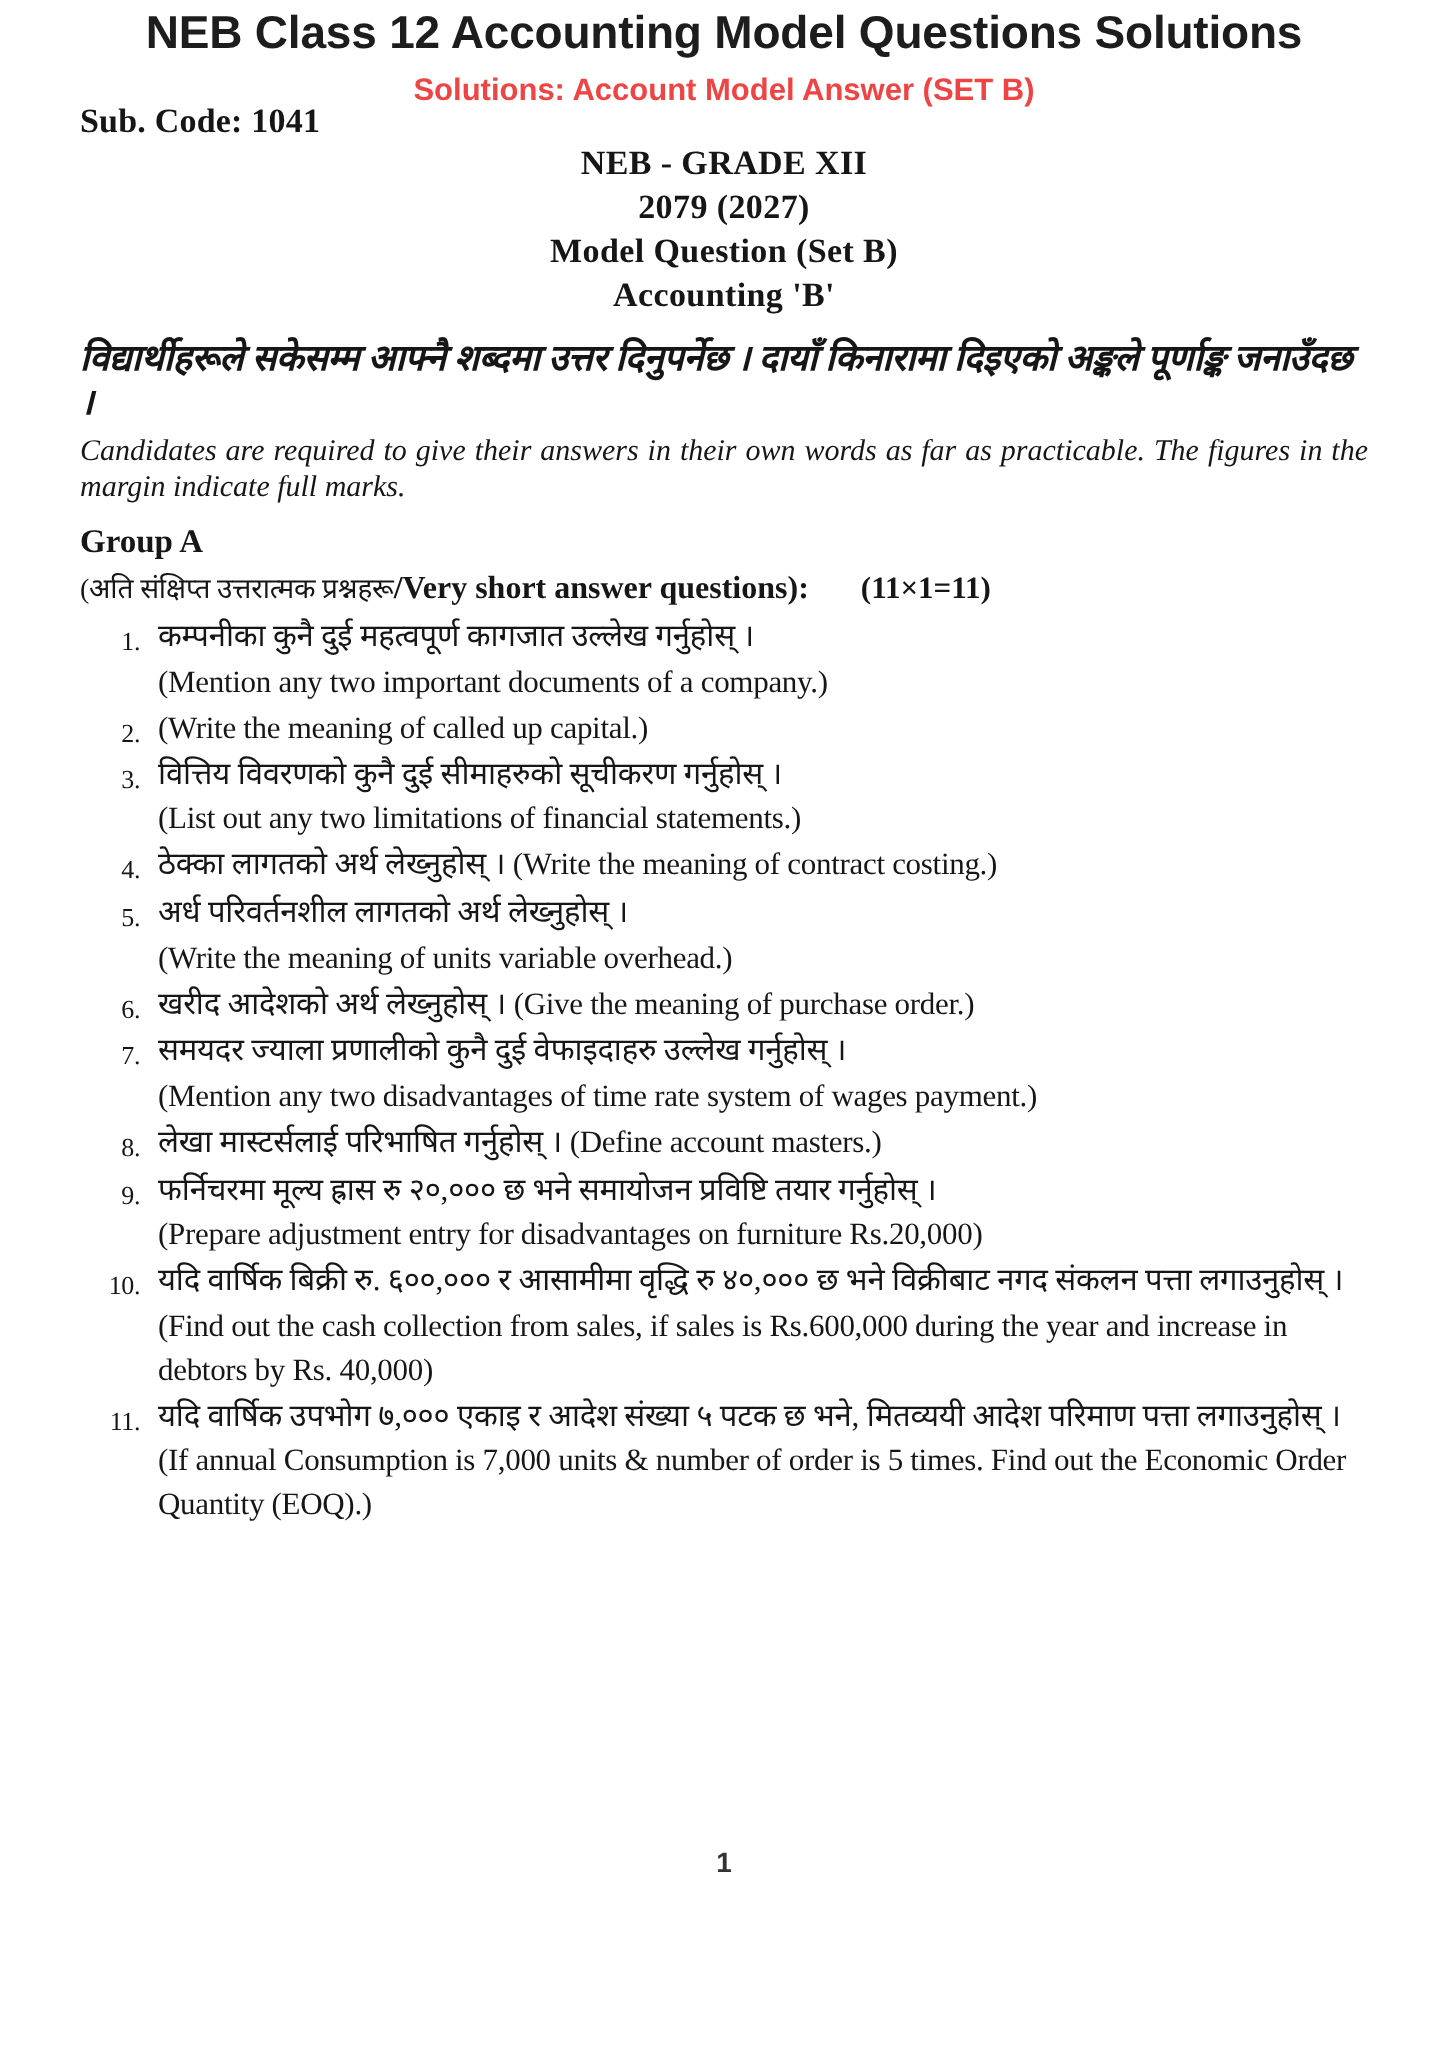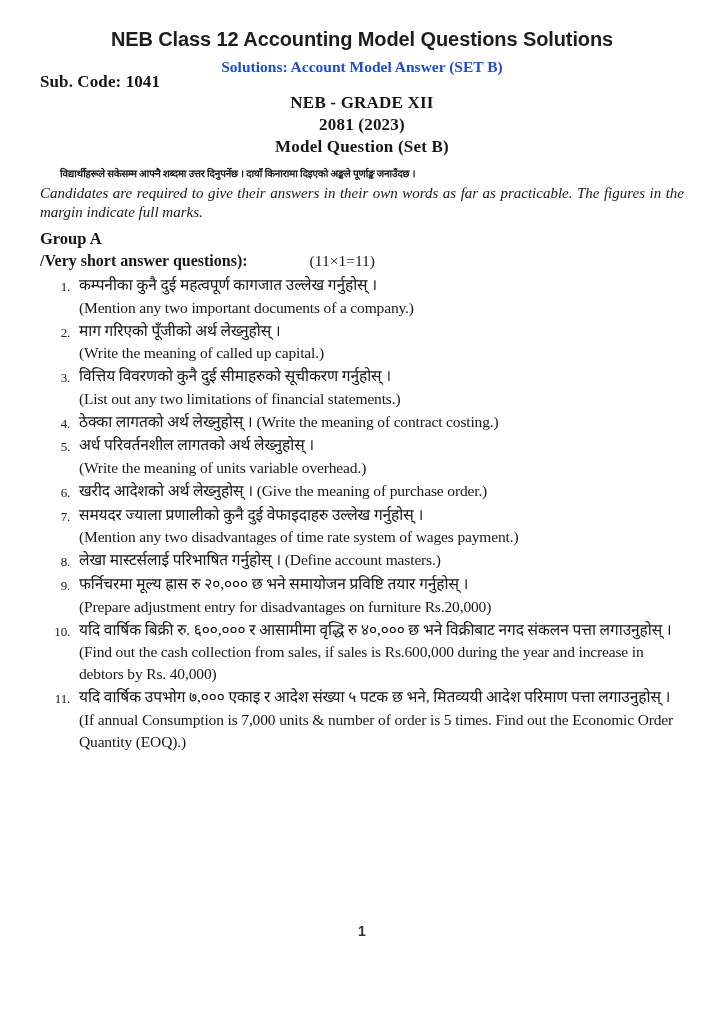--- a/index.html
+++ b/index.html
@@ -21,32 +21,32 @@
     position: relative;
     box-sizing: border-box;
     padding: 0 40px;
   }
 
   
   .site-title {
     text-align: center;
     font-family: "Liberation Sans", "DejaVu Sans", sans-serif;
     font-weight: bold;
-    font-size: 20px;
+    font-size: 23px;
     letter-spacing: -0.1px;
     color: #1d1d1d;
-    padding-top: 28px;
+    padding-top: 4px;
     line-height: 1.1;
   }
   .site-subtitle {
     text-align: center;
-    font-family: Liberation Serif, serif;
-    font-weight: bold;
-    font-size: 15.5px;
-    color: #1d4ed8;
+    font-family: Liberation Sans, sans-serif;
+    font-weight: bold;
+    font-size: 15.5px;
+    color: #ef4444;
     line-height: 1.1;
     padding-top: 8px;
   }
   .subcode {
     font-weight: bold;
     font-size: 17px;
     margin-top: -3px;
     padding-right: 5px;
     letter-spacing: 0.1px;
   }
@@ -56,26 +56,26 @@
     text-align: center;
     font-weight: bold;
     font-size: 17px;
     line-height: 1.28;
   }
   .exam-title div { letter-spacing: 0.2px; }
 
   
   .instr-np {
     font-family: "Liberation Serif", "DejaVu Serif", serif;
-    font-weight: bold;
-    font-size: 10px;
+    font-style: italic;
+    font-weight: bold;
+    font-size: 18px;
     margin-top: 11px;
     line-height: 1.2;
     letter-spacing: -0.15px;
-    margin-left: 20px;
   }
   .instr-en {
     font-style: italic;
     font-size: 15px;
     line-height: 1.22;
     margin-top: 4px;
     text-align: justify;
   }
 
   
@@ -93,23 +93,23 @@
   }
   .qtype-np {
     font-size: 14px;
     letter-spacing: -0.1px;
   }
   .qtype-en {
     font-weight: bold;
     font-size: 16px;
   }
   .qtype-marks {
-    font-weight: normal;
-    font-size: 15.5px;
-    margin-left: 62px;
+    font-weight: bold;
+    font-size: 15.5px;
+    margin-left: 26px;
     white-space: nowrap;
   }
 
   
   .qlist { margin-top: 4px; }
   .qrow {
     display: flex;
     align-items: flex-start;
     margin-bottom: 1px;
   }
@@ -160,47 +160,48 @@
 <body>
 
 <div class="page">
 
   <div class="site-title">NEB Class 12 Accounting Model Questions Solutions</div>
   <div class="site-subtitle">Solutions: Account Model Answer (SET B)</div>
   <div class="subcode">Sub. Code: 1041</div>
 
   <div class="exam-title">
     <div>NEB - GRADE XII</div>
-    <div>2081 (2023)</div>
+    <div>2079 (2027)</div>
     <div>Model Question (Set B)</div>
+    <div>Accounting 'B'</div>
   </div>
 
   <div class="instr-np">विद्यार्थीहरूले सकेसम्म आफ्नै शब्दमा उत्तर दिनुपर्नेछ । दायाँ किनारामा दिइएको अङ्कले पूर्णाङ्क जनाउँदछ ।</div>
   <div class="instr-en">Candidates are required to give their answers in their own words as far as practicable. The figures in the margin indicate full marks.</div>
 
   <div class="group-head">Group A</div>
 
   <div class="qtype-row">
+    <span class="qtype-np">(अति संक्षिप्त उत्तरात्मक प्रश्नहरू</span>
       <span class="qtype-en">/</span>
       <span class="qtype-en">Very short answer questions):</span>
     <span class="qtype-marks">(11×1=11)</span>
   </div>
 
   <div class="qlist">
       <div class="qrow">
         <div class="qnum">1.</div>
         <div class="qbody">
           <div class="line-np">कम्पनीका कुनै दुई महत्वपूर्ण कागजात उल्लेख गर्नुहोस् ।</div>
           <div class="line-en">(Mention any two important documents of a company.)</div>
         </div>
       </div>
       <div class="qrow">
         <div class="qnum">2.</div>
         <div class="qbody">
-          <div class="line-np">माग गरिएको पूँजीको अर्थ लेख्नुहोस् ।</div>
           <div class="line-en">(Write the meaning of called up capital.)</div>
         </div>
       </div>
       <div class="qrow">
         <div class="qnum">3.</div>
         <div class="qbody">
           <div class="line-np">वित्तिय विवरणको कुनै दुई सीमाहरुको सूचीकरण गर्नुहोस् ।</div>
           <div class="line-en">(List out any two limitations of financial statements.)</div>
         </div>
       </div>

